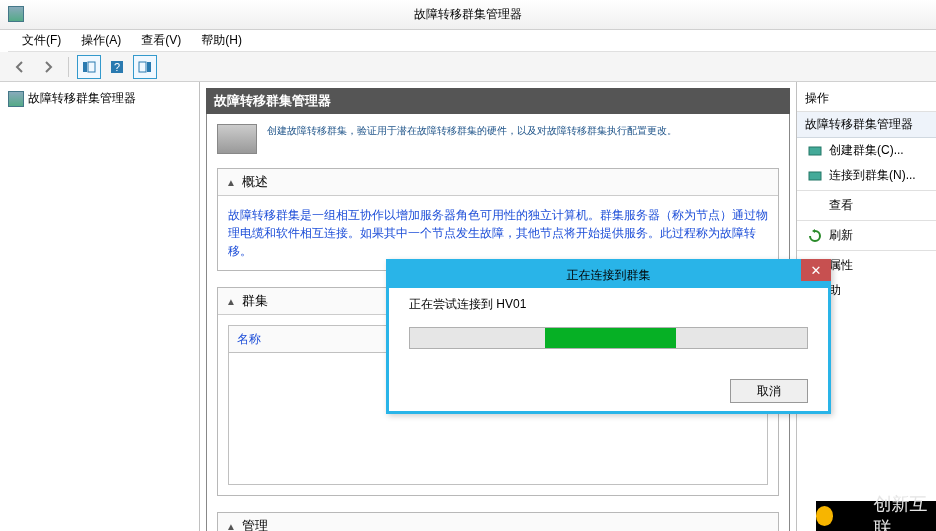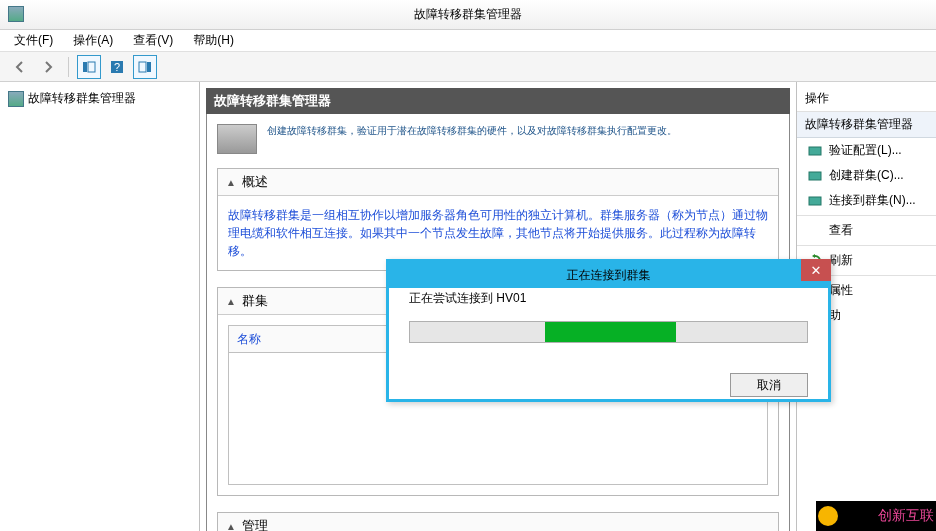--- a/index.html
+++ b/index.html
@@ -35,20 +35,21 @@
   color: #000;
 }
 .menu-bar {
   height: 22px;
   background: #fff;
   border-bottom: 1px solid #e0e0e0;
   display: flex;
   align-items: center;
   padding-left: 10px;
   gap: 12px;
+  margin-left: 8px;
 }
 .menu-item {
   cursor: default;
   padding: 2px 4px;
 }
 .toolbar {
   height: 30px;
   background: #f5f5f5;
   border-bottom: 1px solid #d0d0d0;
   display: flex;
@@ -206,25 +207,25 @@
   border-top: 1px solid #e0e0e0;
   margin: 2px 0;
 }
 .watermark {
   position: absolute;
   right: 0;
   bottom: 0;
   height: 30px;
   width: 120px;
   background: #000;
-  color: #ec4899;
-  display: flex;
-  align-items: center;
-  justify-content: center;
-  font-size: 14px;
+  color: #e5e5e5;
+  display: flex;
+  align-items: center;
+  justify-content: center;
+  font-size: 18px;
   z-index: 50;
   gap: 34px;
 }
 .watermark .wk-icon {
   width: 20px;
   height: 20px;
   background: #f7b500;
   border-radius: 50%;
   margin-right: 6px;
   position: relative;
@@ -259,21 +260,21 @@
   background: #c75050;
   color: #fff;
   display: flex;
   align-items: center;
   justify-content: center;
   font-size: 13px;
   font-family: Arial;
   cursor: default;
 }
 .dialog-body {
-  padding: 2px 20px;
+  padding: 8px 20px;
 }
 .dialog-msg {
   margin-bottom: 14px;
   font-size: 12px;
 }
 .progress {
   width: 100%;
   height: 22px;
   border: 1px solid #b0b0b0;
   background: #e6e6e6;
@@ -401,28 +402,20 @@
   <div class="right-pane">
     <div class="rp-title">操作</div>
     <div class="rp-sub">故障转移群集管理器</div>
 
     <div class="action-item">
       <span class="aicon">
           <svg viewBox="0 0 14 14">
             <rect x="1" y="3" width="12" height="8" fill="#4a9" stroke="#276"></rect>
           </svg>
         </span>
-      <span>验证配置(L)...</span>
-    </div>
-    <div class="action-item">
-      <span class="aicon">
-          <svg viewBox="0 0 14 14">
-            <rect x="1" y="3" width="12" height="8" fill="#4a9" stroke="#276"></rect>
-          </svg>
-        </span>
       <span>创建群集(C)...</span>
     </div>
     <div class="action-item">
       <span class="aicon">
           <svg viewBox="0 0 14 14">
             <rect x="1" y="3" width="12" height="8" fill="#4a9" stroke="#276"></rect>
           </svg>
         </span>
       <span>连接到群集(N)...</span>
     </div>

